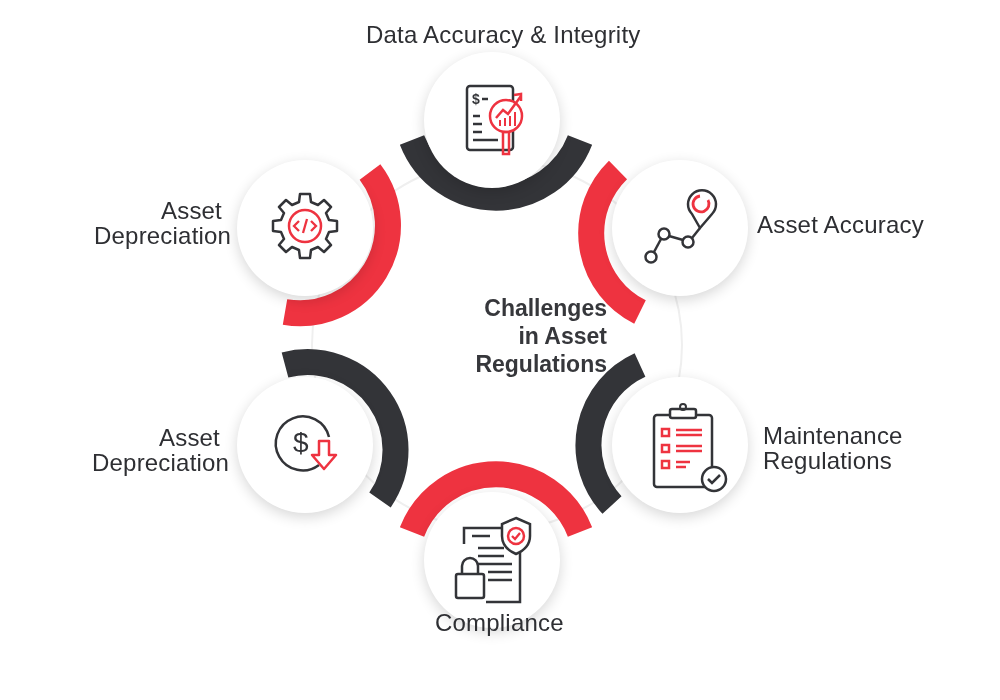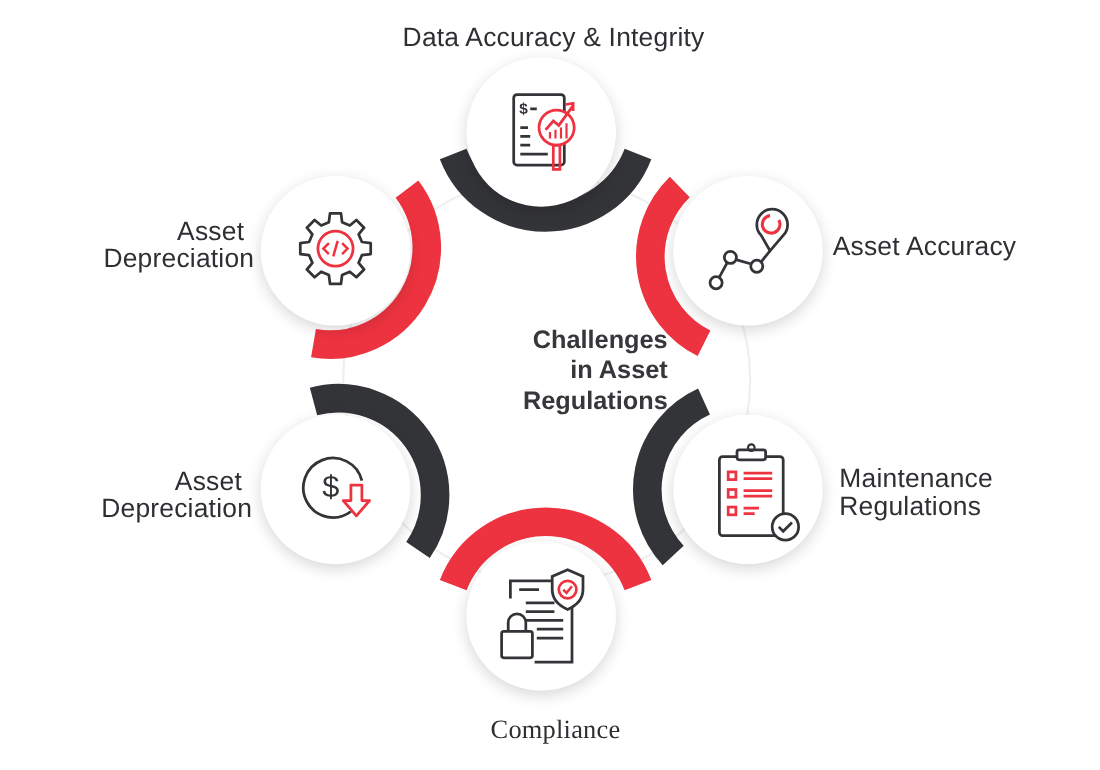--- a/index.html
+++ b/index.html
@@ -104,21 +104,21 @@
       <line x1="54" y1="72" x2="88" y2="72" stroke="#333438" stroke-width="2.5"></line>
       <line x1="64" y1="80" x2="88" y2="80" stroke="#333438" stroke-width="2.5"></line>
       <line x1="64" y1="88" x2="88" y2="88" stroke="#333438" stroke-width="2.5"></line>
       <rect x="32" y="82" width="28" height="24" rx="2" fill="#ffffff" stroke="#333438" stroke-width="2.5"></rect>
       <path d="M 38 82 L 38 74 A 8 8 0 0 1 54 74 L 54 82" fill="none" stroke="#333438" stroke-width="2.5"></path>
       <path d="M 92 26 L 106 32 L 106 44 Q 106 56 92 62 Q 78 56 78 44 L 78 32 Z" fill="#ffffff" stroke="#333438" stroke-width="2.5"></path>
       <circle cx="92" cy="44" r="8" fill="none" stroke="#ee3340" stroke-width="2.5"></circle>
       <polyline points="88,44 91,47 96,41" fill="none" stroke="#ee3340" stroke-width="2.3"></polyline>
     </svg>
   </div>
-  <div class="label" style="left:435px;top:652px;text-align:center;width:140px;font-family:Liberation Serif, serif;">
+  <div class="label" style="left:435px;top:610px;width:140px;">
     <div>Compliance</div>
   </div>
 
   <div class="node" style="left:237px;top:377px;">
     <svg width="136" height="136">
       <path d="M 82 88 A 27 27 0 1 1 92 60" fill="none" stroke="#333438" stroke-width="2.5"></path>
       <text x="56" y="75" font-size="28" fill="#333438" font-family="Liberation Sans, sans-serif">$</text>
       <path d="M 82 64 L 92 64 L 92 78 L 99 78 L 87 92 L 75 78 L 82 78 Z" fill="#ffffff" stroke="#ee3340" stroke-width="2.5" stroke-linejoin="round"></path>
     </svg>
   </div>

